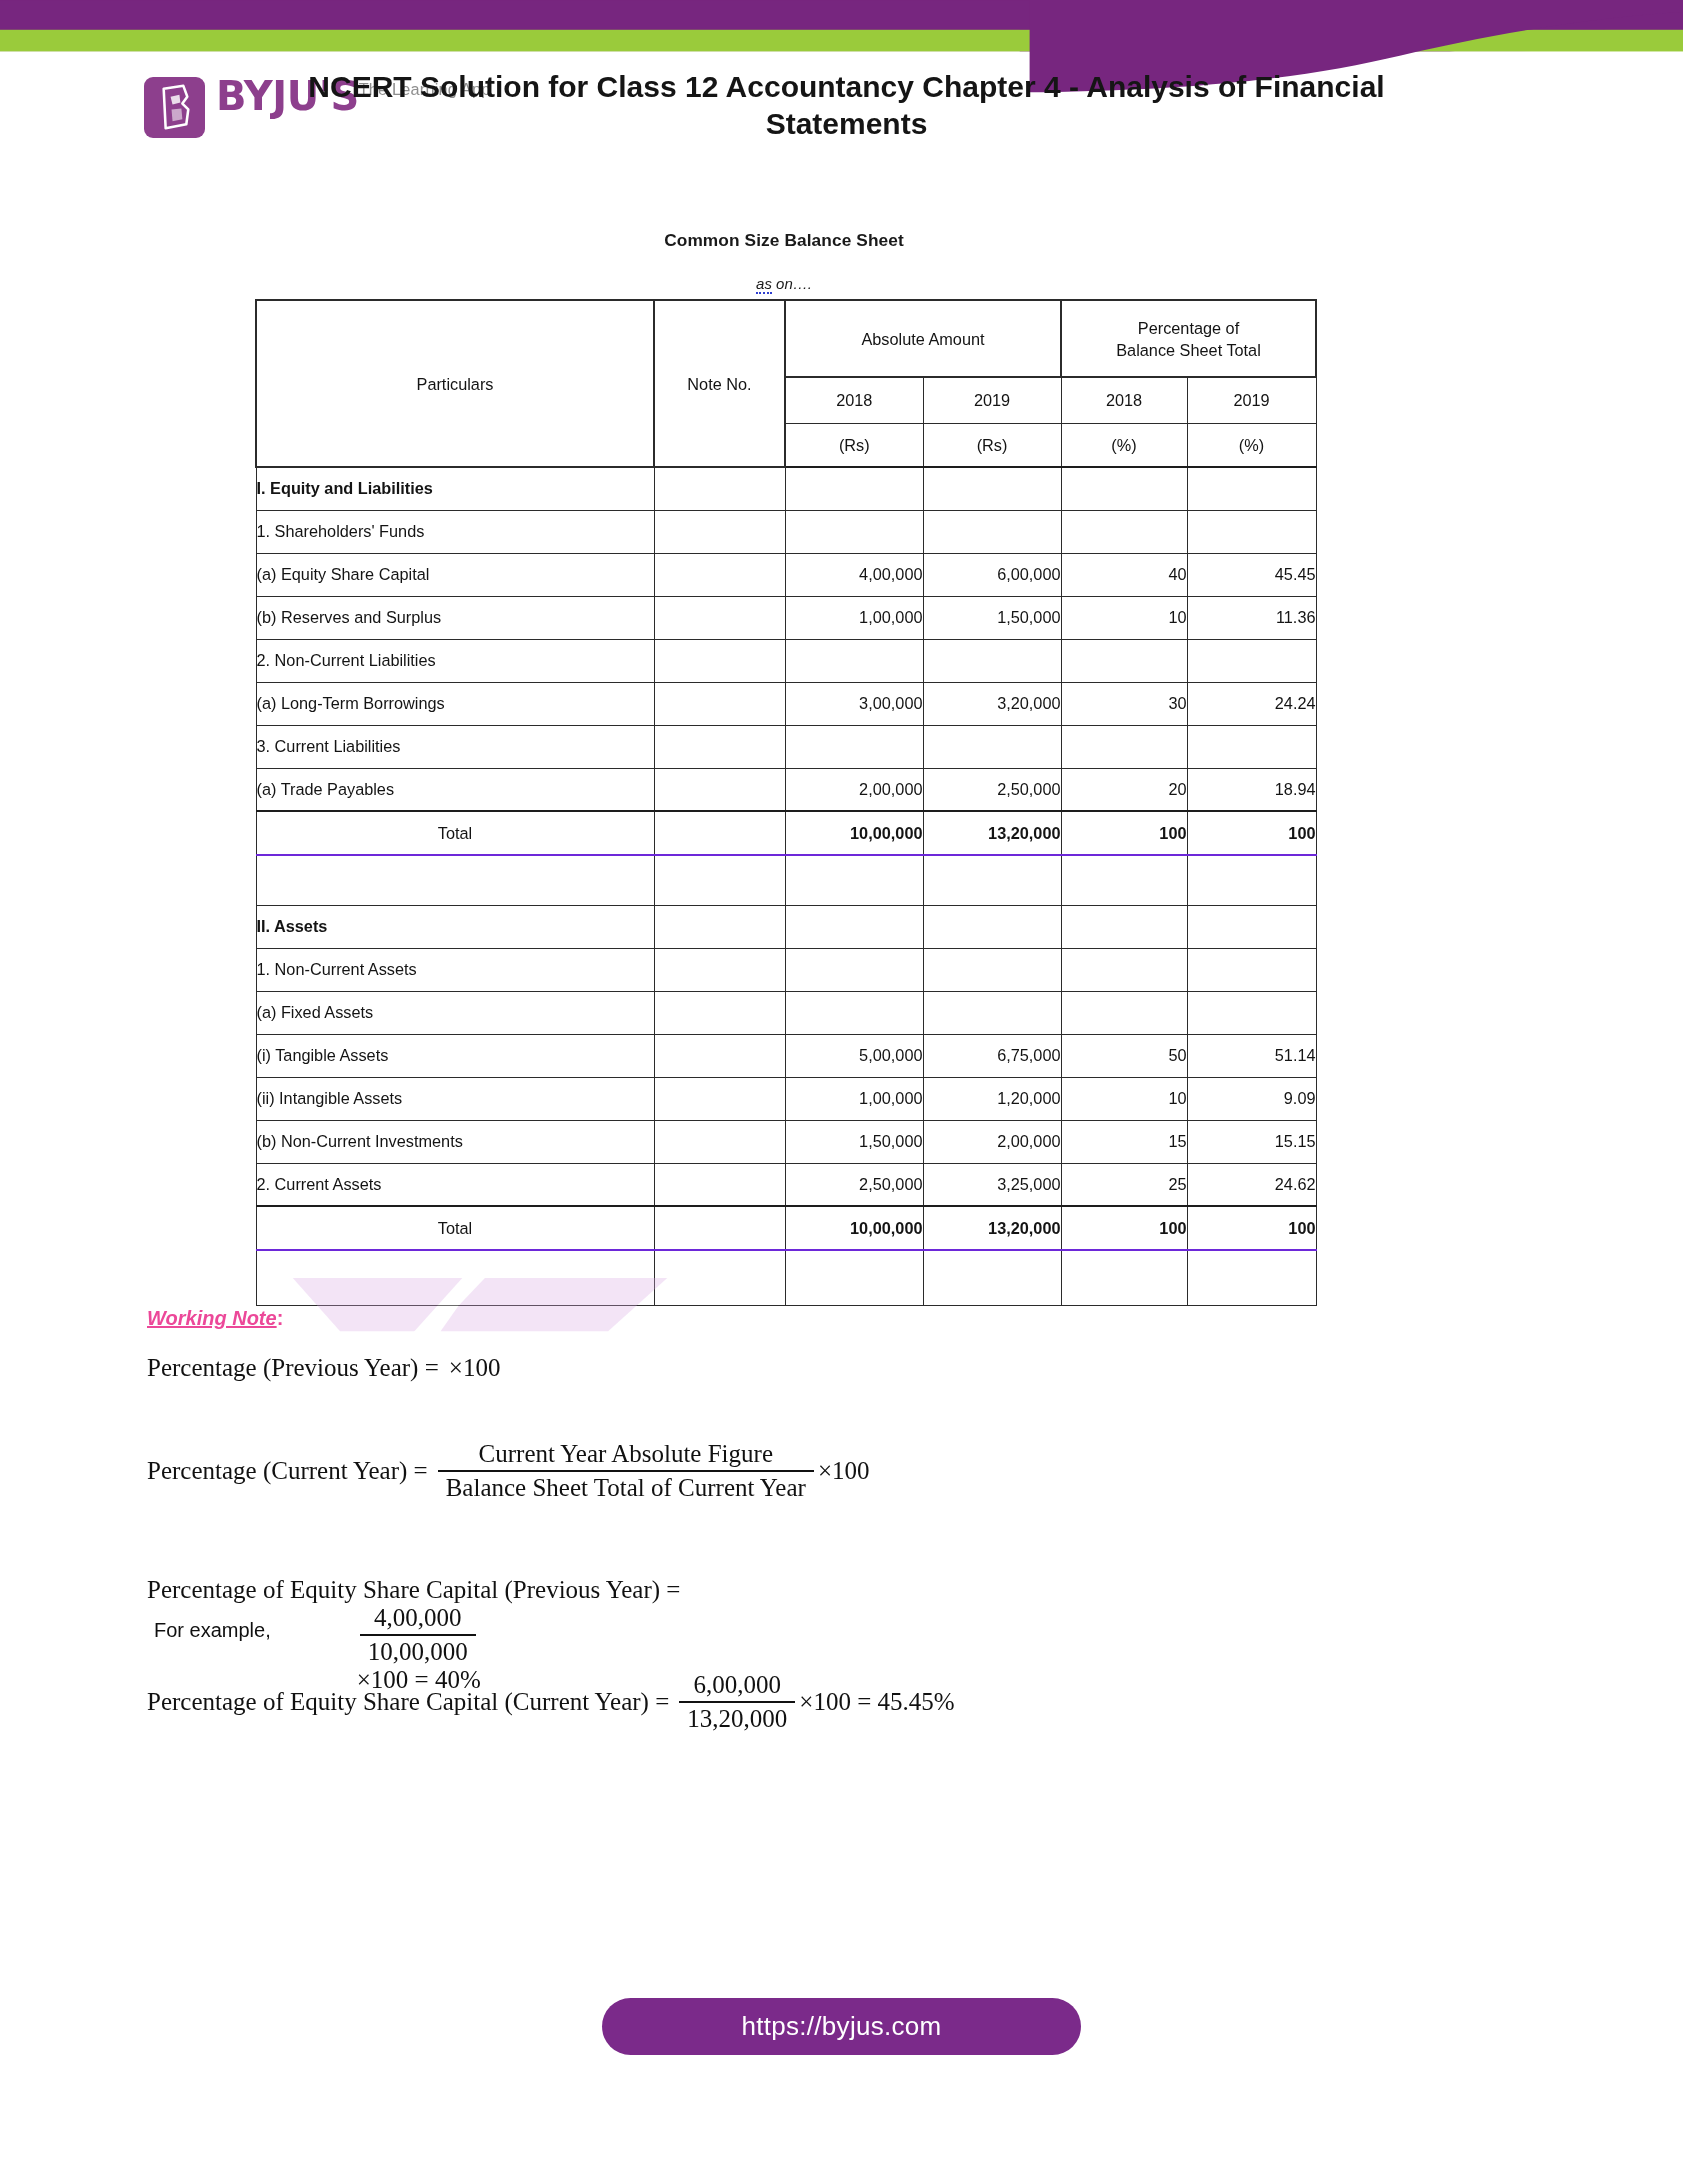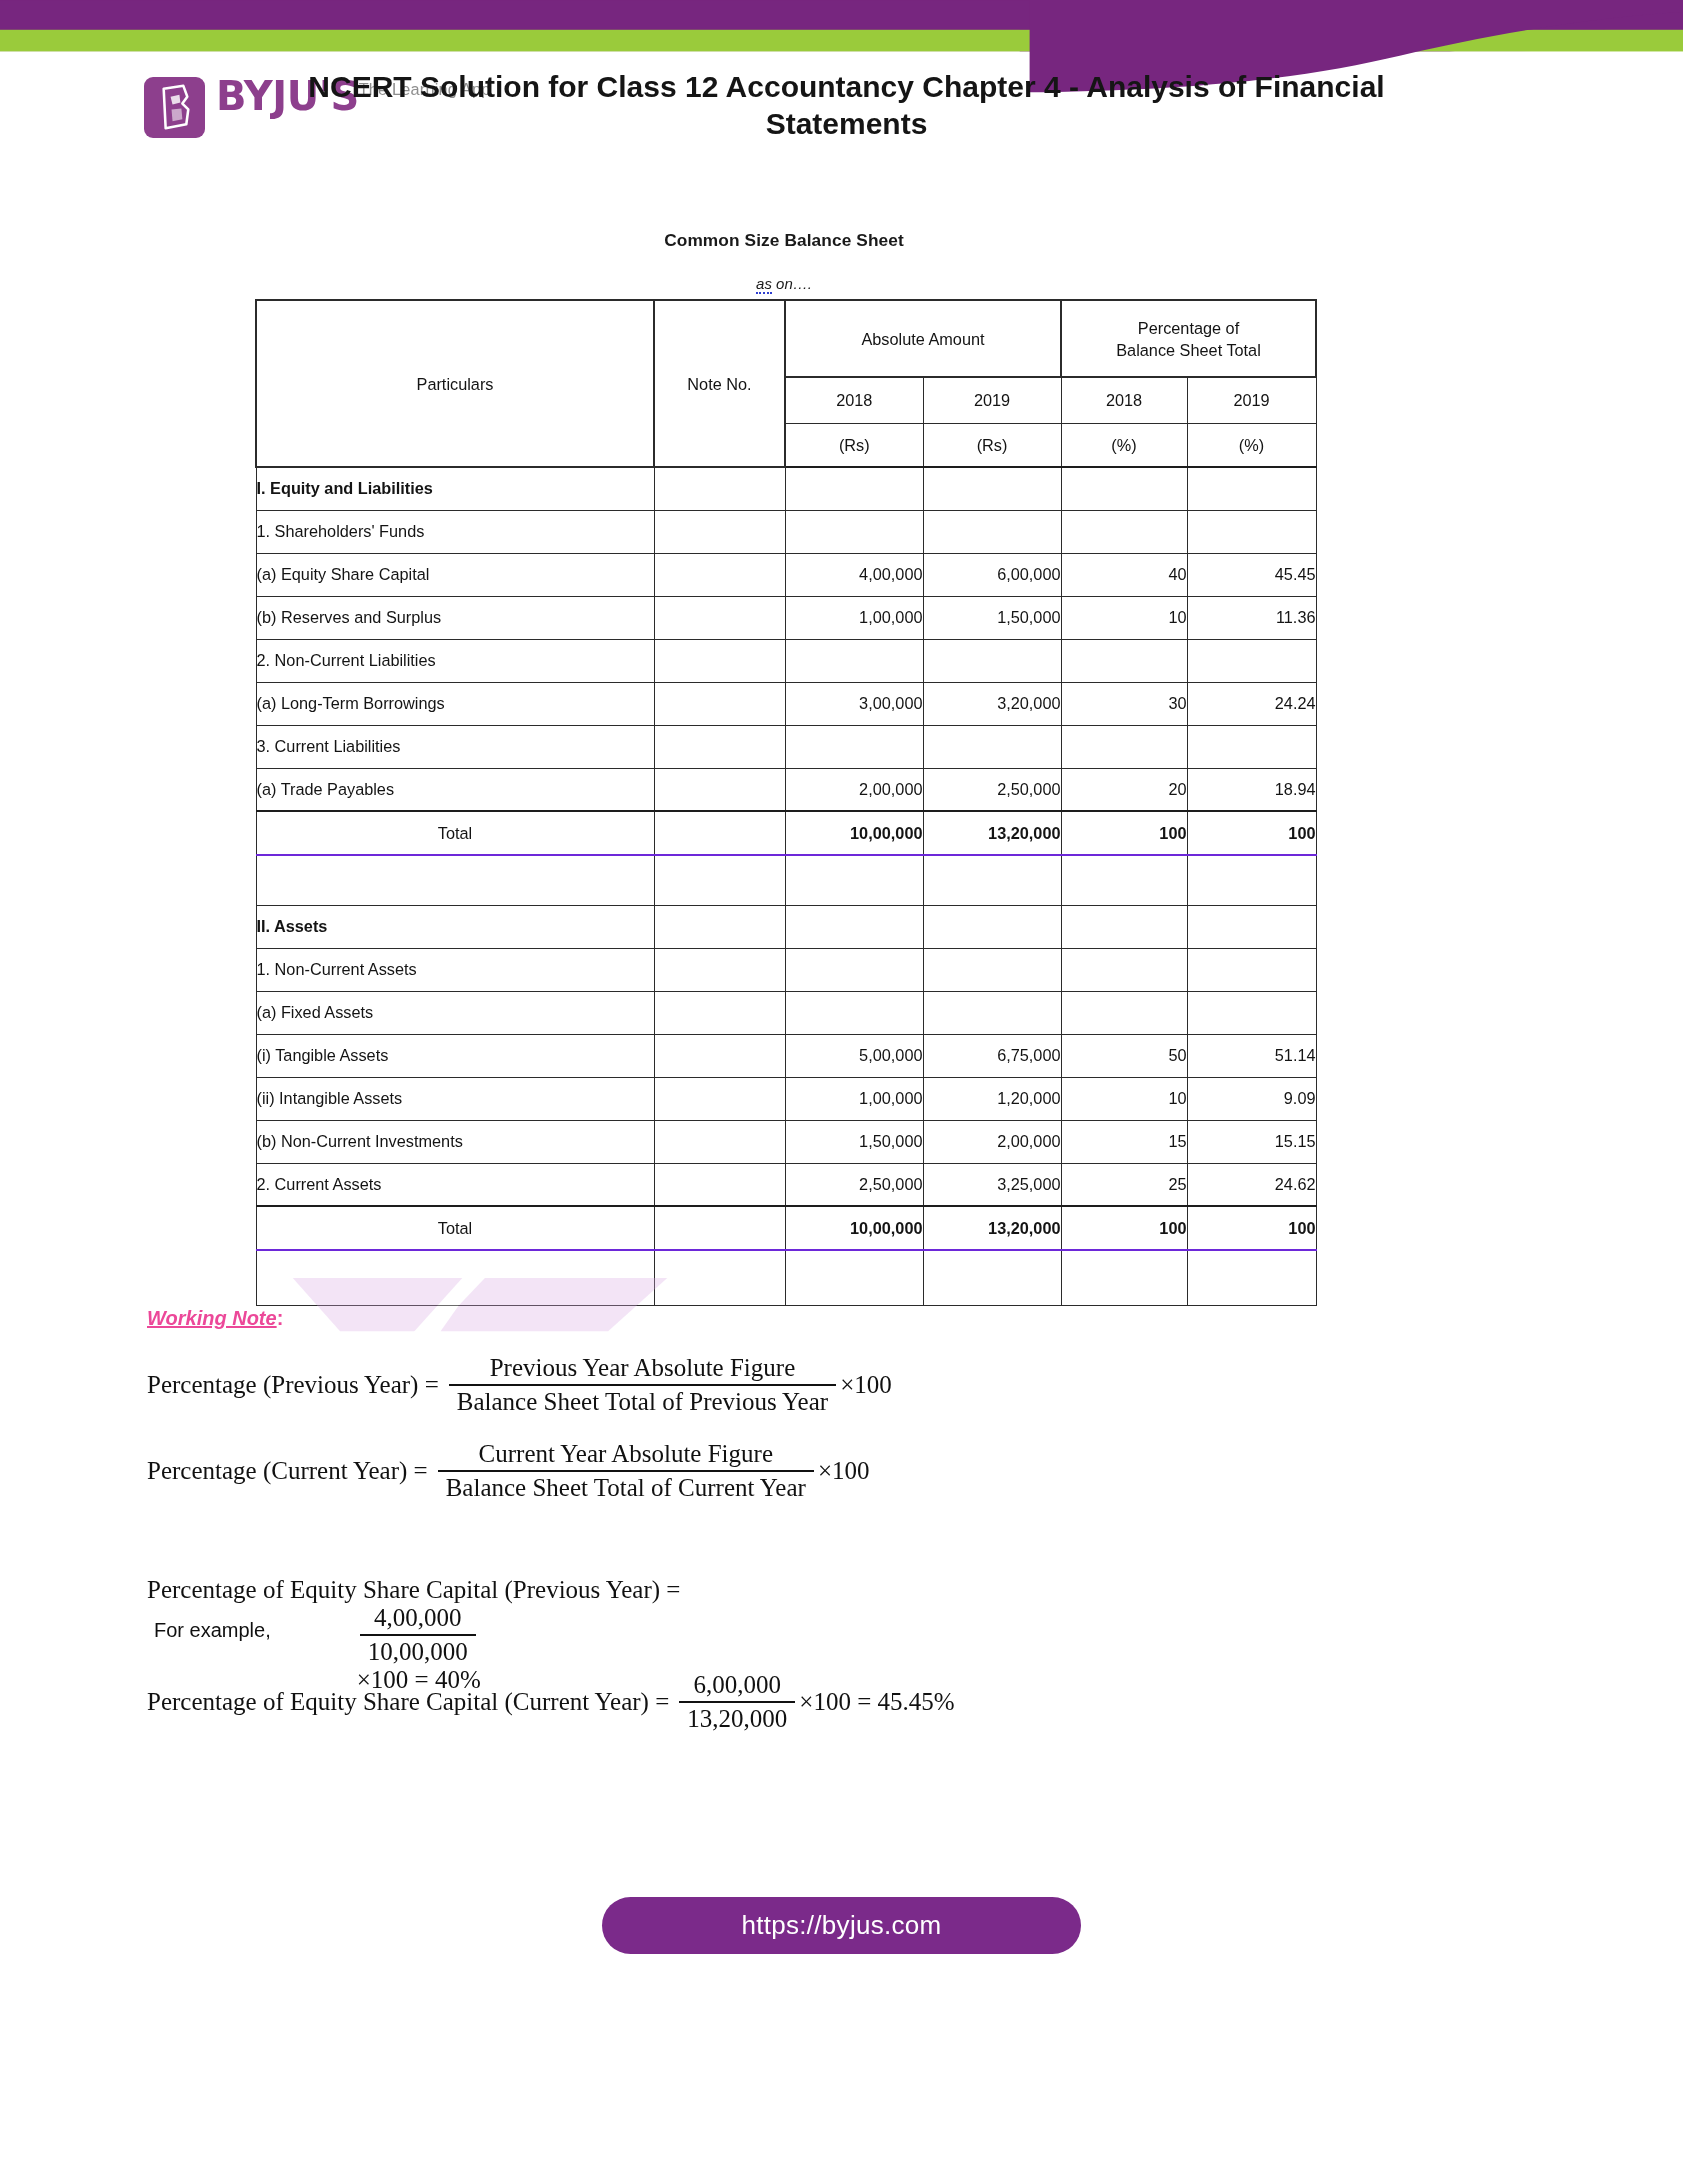--- a/index.html
+++ b/index.html
@@ -221,21 +221,21 @@
     font-size: 20px;
     color: #101010;
     font-family: "Liberation Sans", sans-serif;
     margin-left: 7px;
   }
 
   
   .footer-btn {
     position: absolute;
     left: 602px;
-    top: 1897px;
+    top: 1998px;
     width: 479px;
     height: 57px;
     background: #7b2a8a;
     border-radius: 29px;
     color: #ffffff;
     font-size: 26px;
     display: flex;
     align-items: center;
     justify-content: center;
     letter-spacing: 0.3px;
@@ -484,24 +484,20 @@
 <svg class="watermark" viewBox="0 0 400 70" xmlns="http://www.w3.org/2000/svg">
   <path d="M10,4 L185,4 L150,58 L58,58 Z" fill="#d9a8e4"></path>
   <path d="M198,4 L390,4 L330,58 L160,58 Z" fill="#d9a8e4"></path>
   <path d="M182,4 L205,4 L150,62 L130,62 Z" fill="#ffffff"></path>
 </svg>
 
 <div class="wn-title"><u>Working Note</u><span class="plain">:</span></div>
 
 <div class="formula" style="left:147px; top:1354px;">
   <span class="fx-lead">Percentage (Previous Year) =</span>
-  <span class="frac">
-    <span class="numer">Previous Year Absolute Figure</span>
-    <span class="denom">Balance Sheet Total of Previous Year</span>
-  </span>
   <span class="fx-tail">×100</span>
 </div>
 
 <div class="formula" style="left:147px; top:1440px;">
   <span class="fx-lead">Percentage (Current Year) =</span>
   <span class="frac">
     <span class="numer">Current Year Absolute Figure</span>
     <span class="denom">Balance Sheet Total of Current Year</span>
   </span>
   <span class="fx-tail">×100</span>

